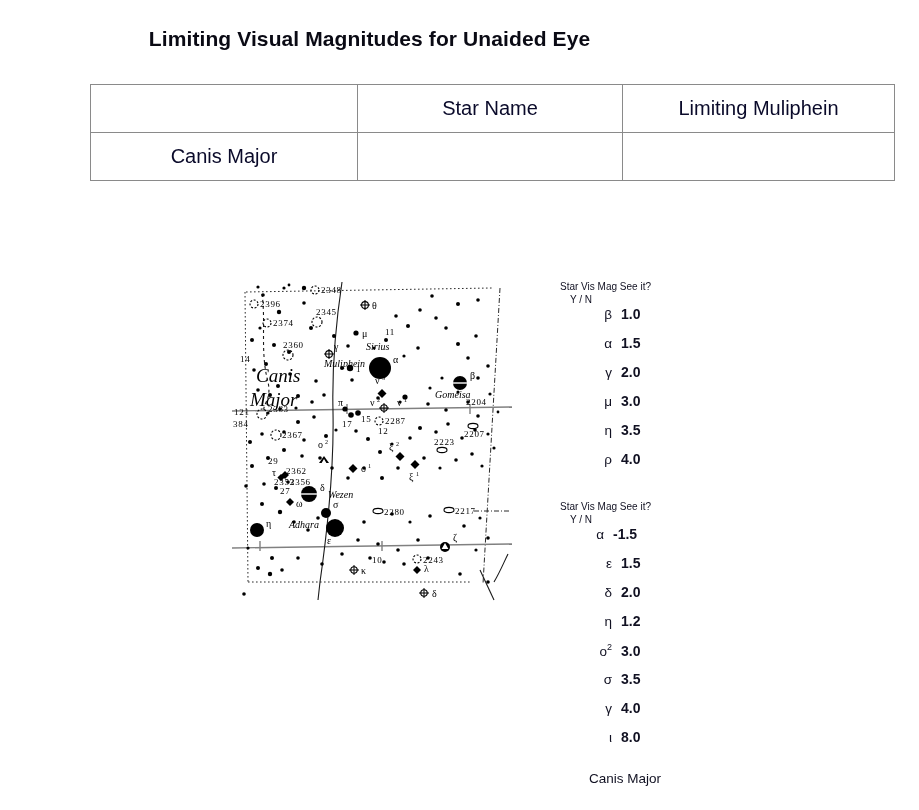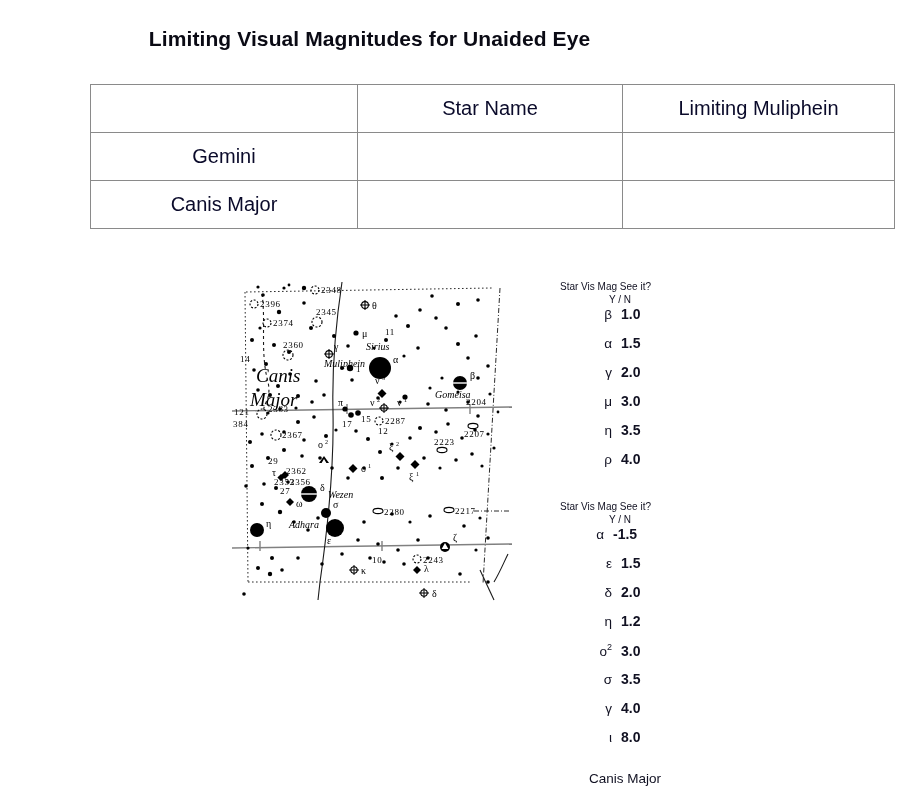--- a/index.html
+++ b/index.html
@@ -53,21 +53,21 @@
   .star-list{position:absolute;}
   #star-list-gemini{left:560px;top:280px;}
   #star-list-canismajor{left:560px;top:500px;}
 
   .list-head{
     font-size:10px;color:#111122;
     white-space:nowrap;
     line-height:13px;
   }
   .list-head .yn{
-    display:block;text-align:center;width:100px;
+    display:block;width:100px;
     margin-left:10px;
   }
   .star-row{
     display:flex;align-items:baseline;
     height:29px;
     font-size:13px;
   }
   .star-row .sym{
     width:52px;text-align:right;
     font-size:13.5px;
@@ -90,25 +90,20 @@
 <body>
 
 <div id="page-title">Limiting Visual Magnitudes for Unaided Eye</div>
 
 <table id="worksheet-table">
   <tbody>
       <tr class="header-row">
     <td class="col-label"></td>
     <td class="col-star">Star Name</td>
     <td class="col-mag">Limiting Muliphein</td>
-  </tr>
-  <tr>
-    <td class="col-label">Gemini</td>
-    <td class="col-star"></td>
-    <td class="col-mag"></td>
   </tr>
   <tr>
     <td class="col-label">Canis Major</td>
     <td class="col-star"></td>
     <td class="col-mag"></td>
   </tr>
 </tbody>
   </table>
 
 <div id="star-chart">

